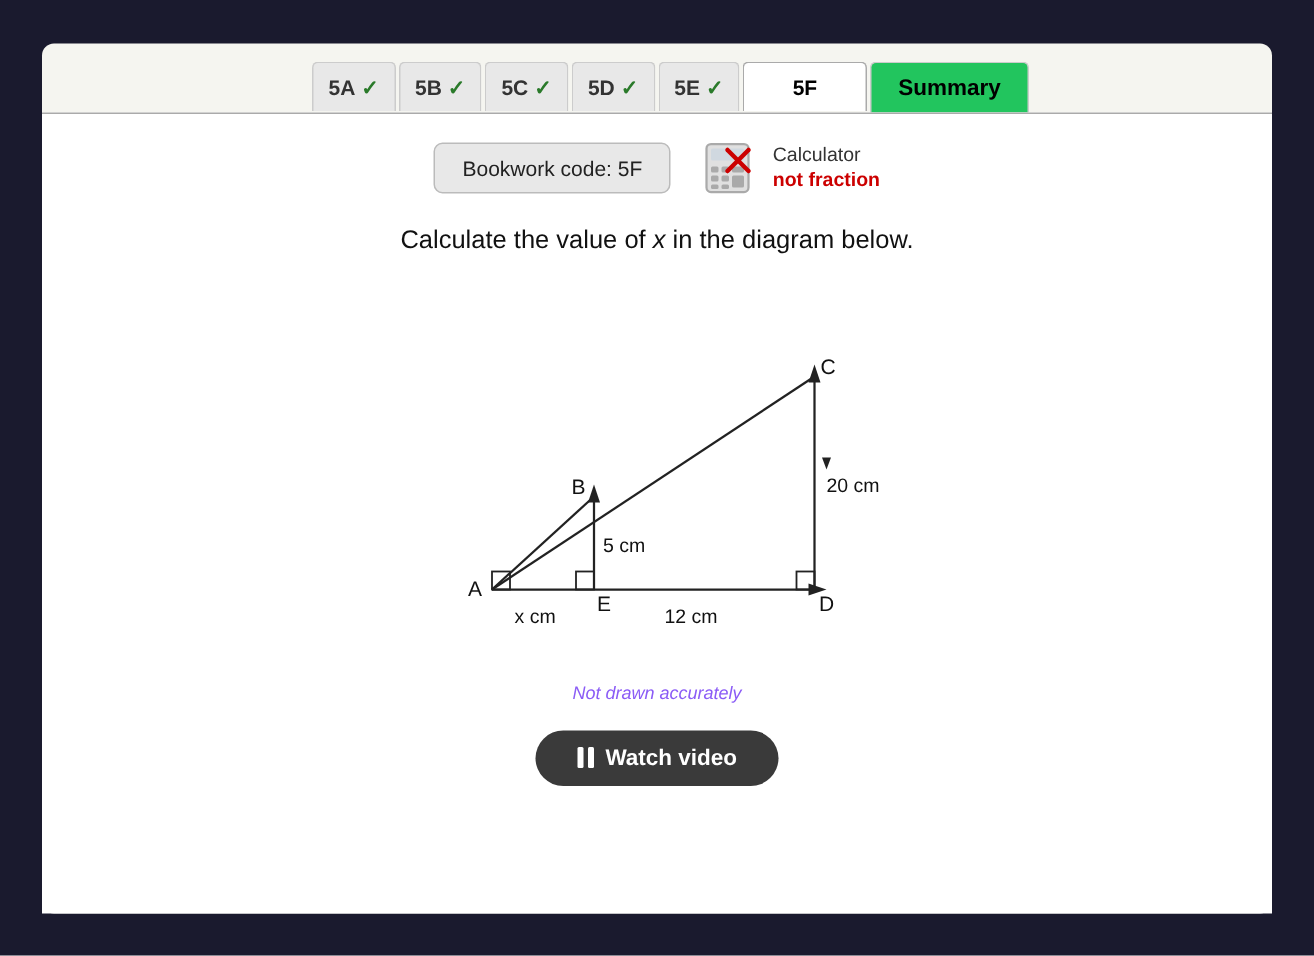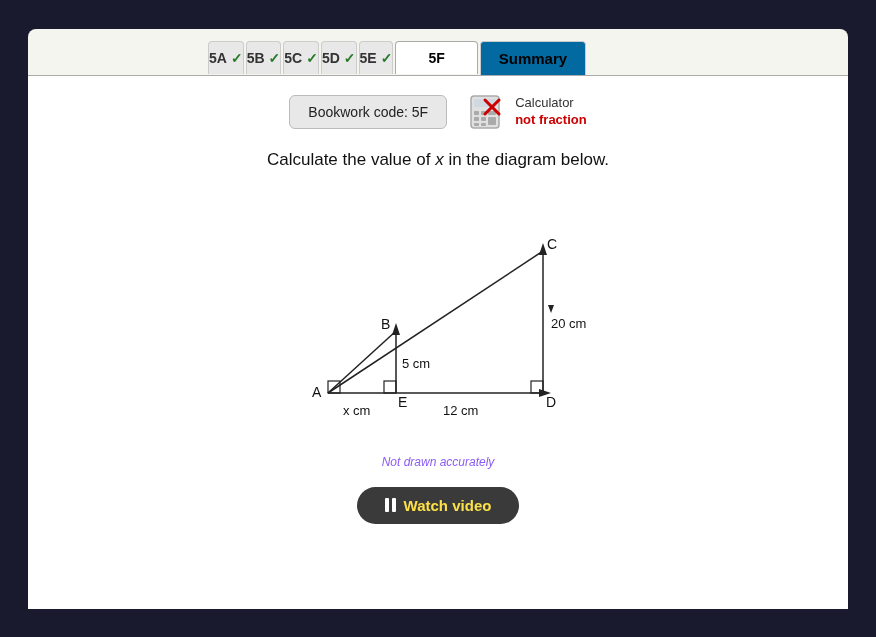--- a/index.html
+++ b/index.html
@@ -29,41 +29,41 @@
       align-items: center;
       padding: 12px 20px 0 20px;
       gap: 0;
       align-self: flex-start;
       margin-left: 160px;
     }
     .tab {
       display: flex;
       align-items: center;
       gap: 4px;
-      padding: 8px 0;
+      padding: 8px 10px;
       border: 1.5px solid #ccc;
       border-bottom: none;
       background: #e8e8e8;
       font-size: 14px;
       font-weight: bold;
       cursor: pointer;
       color: #333;
       border-radius: 4px 4px 0 0;
       margin-right: 2px;
     }
     .tab .check {
       color: #2a7a2a;
       font-weight: bold;
       font-size: 14px;
     }
     .tab-summary {
       padding: 8px 18px;
       border: 1.5px solid #ccc;
       border-bottom: none;
-      background: #0369a1;
+      background: #22c55e;
       font-size: 15px;
       font-weight: bold;
       cursor: pointer;
       color: #000;
       border-radius: 4px 4px 0 0;
       margin-right: 2px;
     }
     .tab-5f {
       background: #fff;
       border: 1.5px solid #aaa;
@@ -157,21 +157,21 @@
       margin-top: 2px;
       text-align: center;
     }
 
     
     .watch-btn {
       display: flex;
       align-items: center;
       gap: 8px;
       background: #3a3a3a;
-      color: #fde047;
+      color: #ffffff;
       border: none;
       border-radius: 22px;
       padding: 10px 28px;
       font-size: 15px;
       font-weight: bold;
       cursor: pointer;
       margin-top: 8px;
     }
     .watch-btn .pause-bars {
       display: flex;

